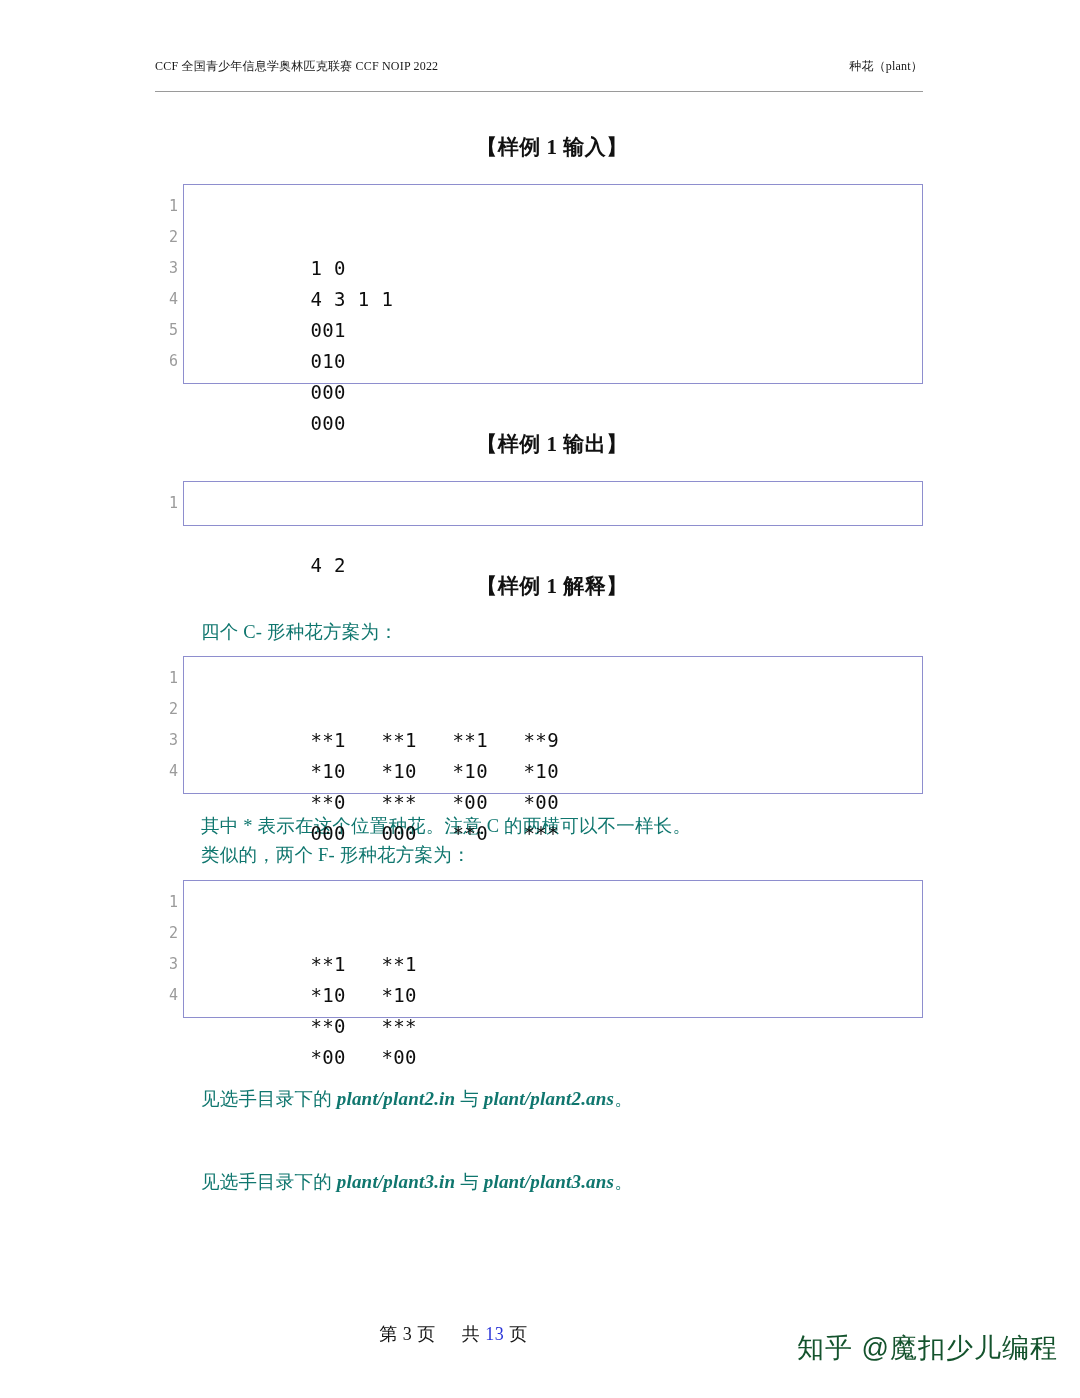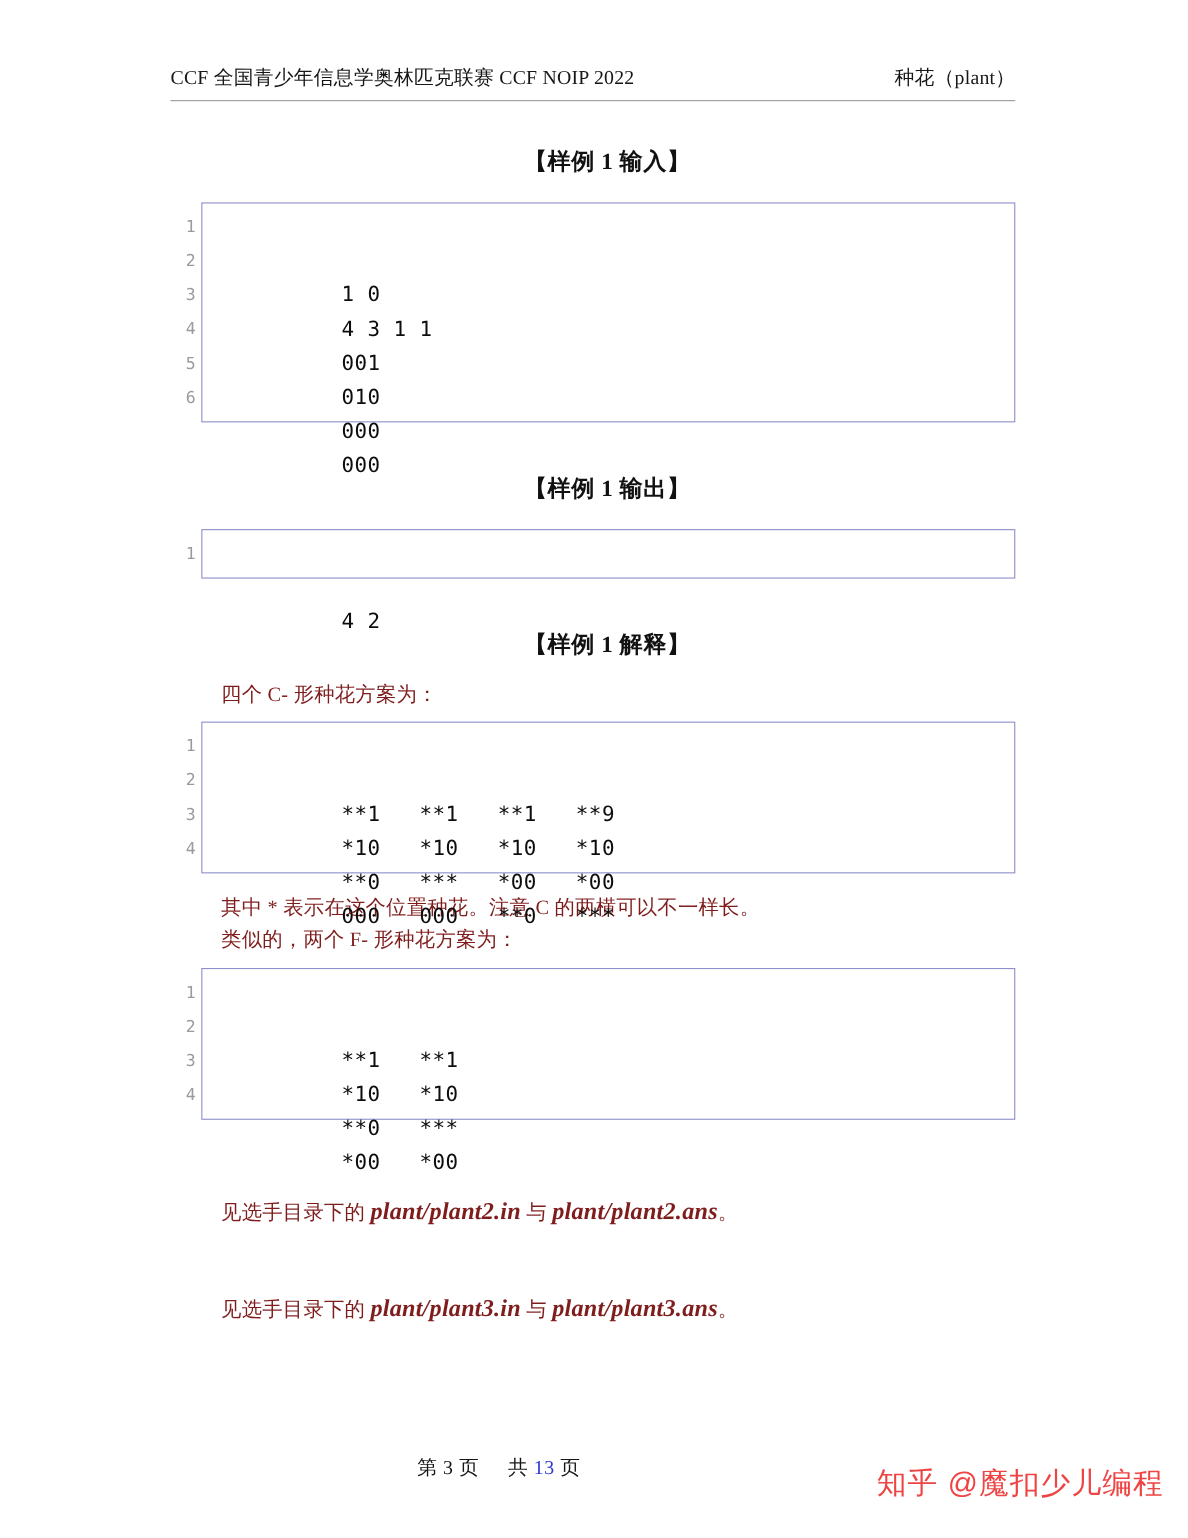--- a/index.html
+++ b/index.html
@@ -25,21 +25,21 @@
 
   
   .doc-header {
     position: absolute;
     left: 155px;
     top: 58px;
     width: 768px;
     display: flex;
     justify-content: space-between;
     align-items: center;
-    font-size: 18px;
+    font-size: 12px;
     letter-spacing: 0.2px;
     color: #171717;
   }
   .doc-header .hdr-left { white-space: nowrap; }
   .doc-header .hdr-right { white-space: nowrap; }
   .header-rule {
     position: absolute;
     left: 155px;
     top: 91px;
     width: 768px;
@@ -63,31 +63,31 @@
     margin: 0;
     padding-left: 26px;
     line-height: 1.2;
     letter-spacing: 0.5px;
     text-align: center;
   }
 
   
   .para {
     font-size: 18.5px;
-    color: #7f1d1d;
+    color: #0f766e;
     padding-left: 46px;
     line-height: 1.55;
     margin: 0;
     letter-spacing: 0.2px;
   }
   .para .fileref {
     font-family: "Liberation Serif", "DejaVu Serif", serif;
     font-style: italic;
     font-weight: bold;
-    font-size: 22px;
+    font-size: 19px;
     letter-spacing: 0.2px;
   }
 
   
   .code-block {
     position: relative;
     width: 768px;
     box-sizing: border-box;
   }
   .code-frame {
@@ -133,21 +133,21 @@
   }
   .footer .pg-total-num { color: #2b35d8; }
   .footer .gap { display: inline-block; width: 26px; }
 
   .watermark {
     position: absolute;
     right: 22px;
     top: 1330px;
     font-family: "Liberation Sans", "DejaVu Sans", sans-serif;
     font-size: 27px;
-    color: #ef4444;
+    color: #14532d;
     letter-spacing: 1px;
     white-space: nowrap;
   }
 
   
   .sp-18 { height: 18px; }
   .sp-24 { height: 24px; }
   .sp-30 { height: 30px; }
   .sp-36 { height: 36px; }
   .sp-48 { height: 48px; }

